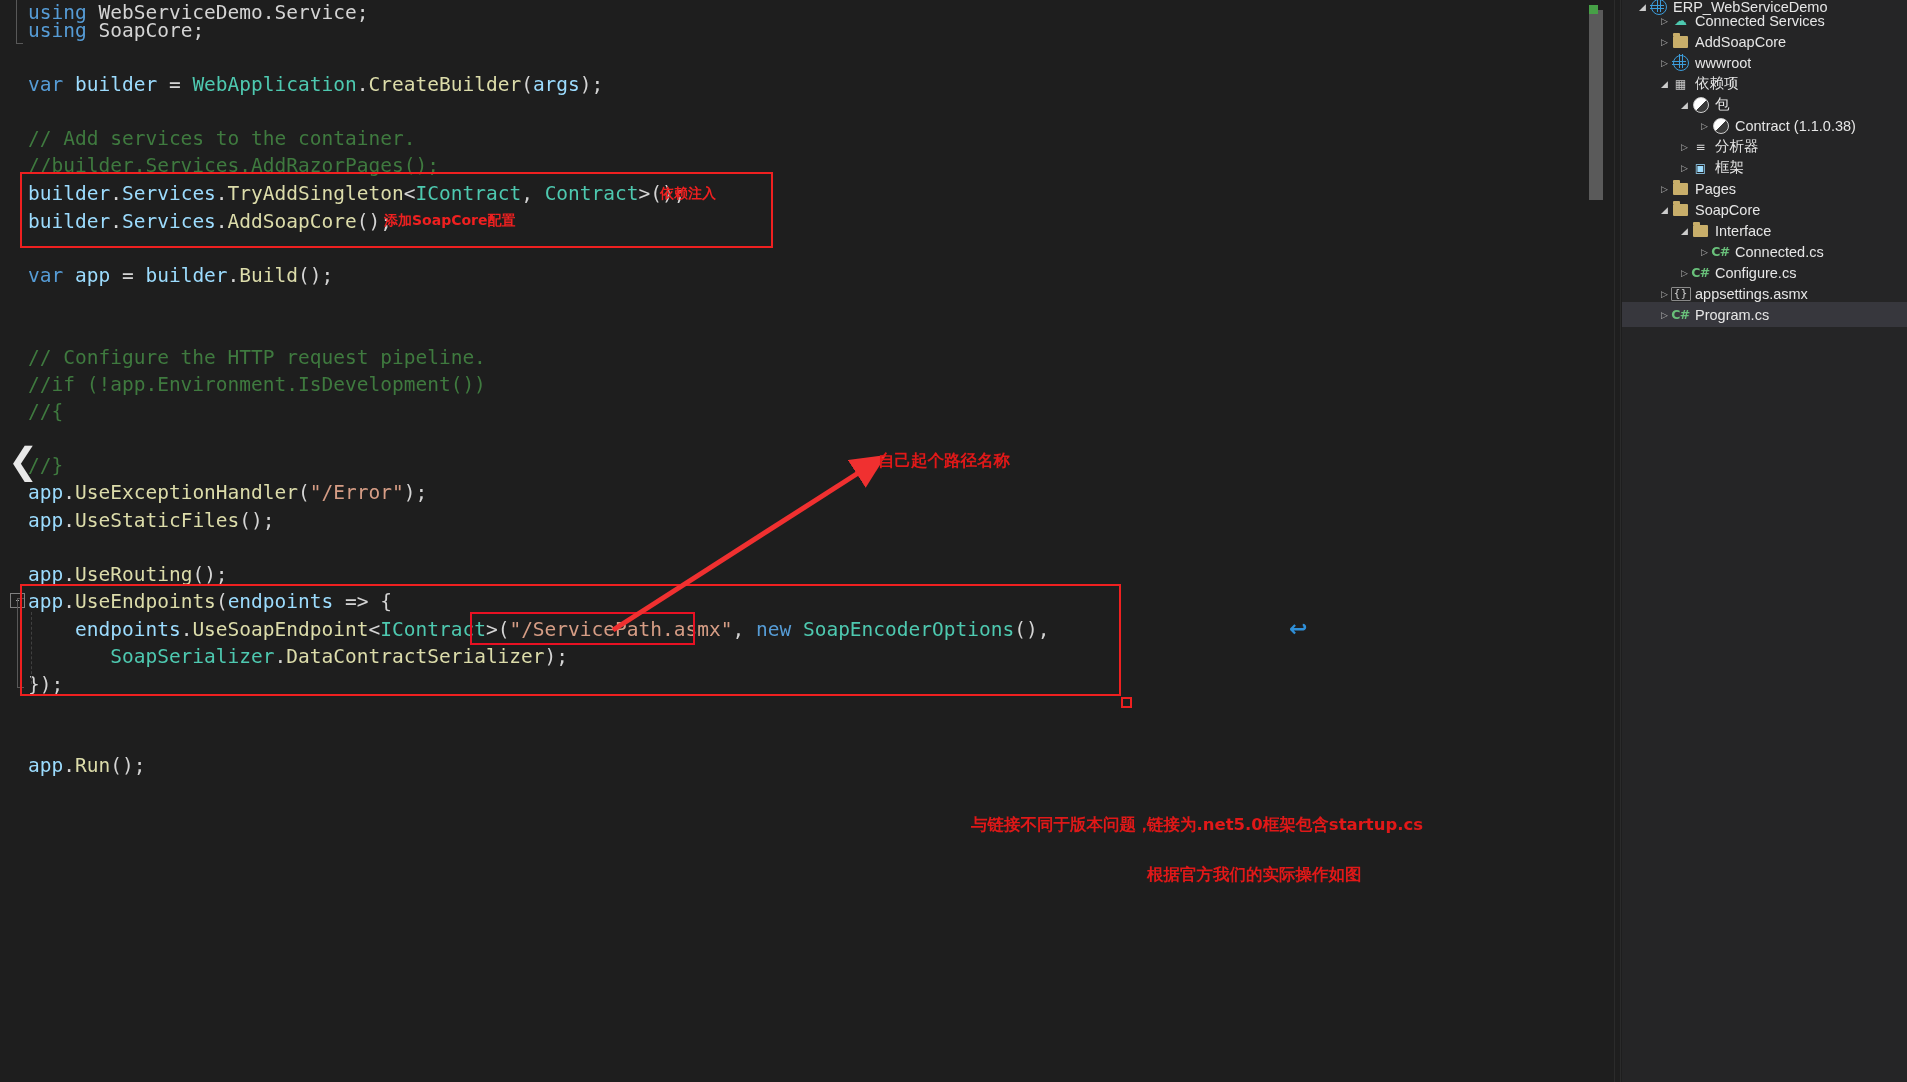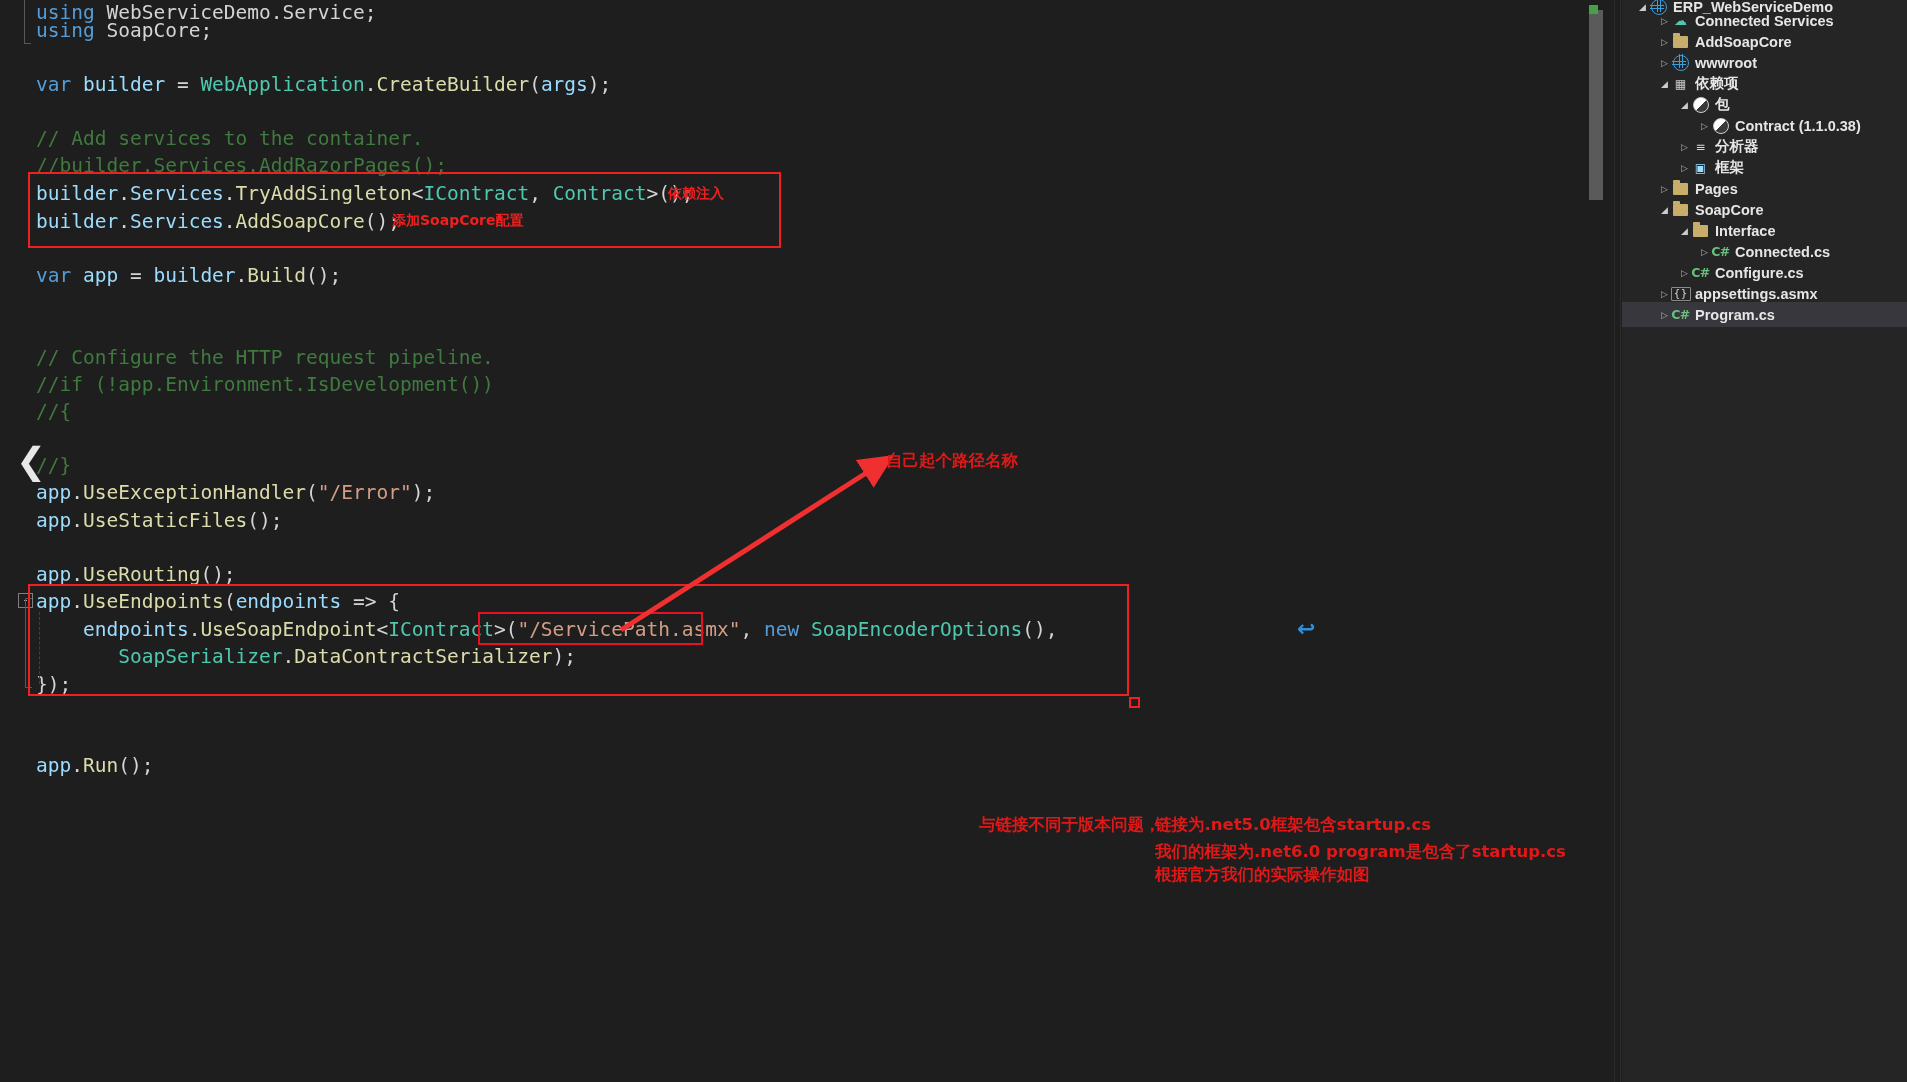--- a/index.html
+++ b/index.html
@@ -3,21 +3,21 @@
 <meta charset="utf-8">
 <style>
   html,body{margin:0;padding:0;background:#1e1e1e;}
   body{
     width:1907px;height:1082px;overflow:hidden;position:relative;
     font-family:"Liberation Sans", sans-serif;
     color:#d4d4d4;
   }
   
   #editor{
-    position:absolute;left:16px;top:0;width:1585px;height:1082px;
+    position:absolute;left:8px;top:0;width:1585px;height:1082px;
     background:#1e1e1e;overflow:hidden;
   }
   .gutter{
     position:absolute;left:0;top:0;width:16px;height:1082px;background:#1e1e1e;
   }
   
   .code{
     position:absolute;left:0;top:0;
     font-family:"DejaVu Sans Mono","Liberation Mono",monospace;
     font-size:19.5px;line-height:33.4px;
@@ -119,21 +119,21 @@
   .jsonic{color:#cfcfcf;font-size:11px;border:1px solid #8a8a8a;padding:0 2px;border-radius:1px;line-height:12px;}
   .pkgic{
     width:14px;height:14px;border-radius:50%;
     background:linear-gradient(135deg,#ffffff 0 50%,#3a3a3a 50% 100%);
     border:1px solid #cfcfcf;
   }
   .depic{color:#c8c8c8;font-size:12px;}
   .cloudic{color:#4ec9b0;font-size:13px;}
   .analyzeic{color:#d6d6d6;font-size:12px;}
   .frameic{color:#9cdcfe;font-size:12px;}
-  .lbl{overflow:hidden;font-weight:bold;}
+  .lbl{overflow:hidden;}
 </style>
 </head>
 <body>
 
 <div id="editor">
 
   <div class="gutter"></div>
 
   <div class="bracketline" style="top:-2px;height:46px;"></div>
 
@@ -162,39 +162,38 @@
       </marker>
     </defs>
     <line x1="5" y1="175" x2="258" y2="13" stroke="#f03030" stroke-width="5" marker-end="url(#arrhead)"></line>
   </svg>
   <div class="anno-lg" style="left:870px;top:450px;">自己起个路径名称</div>
 
   <div class="wrapglyph" style="left:1281px;top:616px;">↩</div>
 
   <div class="anno-lg" style="left:963px;top:814px;">与链接不同于版本问题，</div>
   <div class="anno-lg" style="left:1139px;top:814px;text-align:right;">链接为.net5.0框架包含startup.cs</div>
-  <div class="anno-lg" style="left:1139px;top:841px;">我们的框架为.net6.0 program是包含了startup.cs</div>
   <div class="anno-lg" style="left:1139px;top:864px;">根据官方我们的实际操作如图</div>
 </div>
 
 <div id="vscroll">
   <div id="vthumb"></div>
   <div id="greenmark"></div>
 </div>
 <div class="divline" style="left:1614px;"></div>
 <div class="divline" style="left:1620px;"></div>
 
 <div id="explorer">
     <div class="trow" style="top: -6px;">
       <span style="flex: 0 0 14px;"></span>
       <span class="arrow open">◢</span>
       <span class="ico">
         <span class="globe"></span>
       </span>
-      <span class="lbl" style="font-weight: bold;">ERP_WebServiceDemo</span>
+      <span class="lbl" style="font-weight: normal;">ERP_WebServiceDemo</span>
     </div>
     <div class="trow" style="top: 8px;">
       <span style="flex: 0 0 36px;"></span>
       <span class="arrow">▷</span>
       <span class="ico">
         <span class="cloudic">☁</span>
       </span>
       <span class="lbl">Connected Services</span>
     </div>
     <div class="trow" style="top: 29px;">

